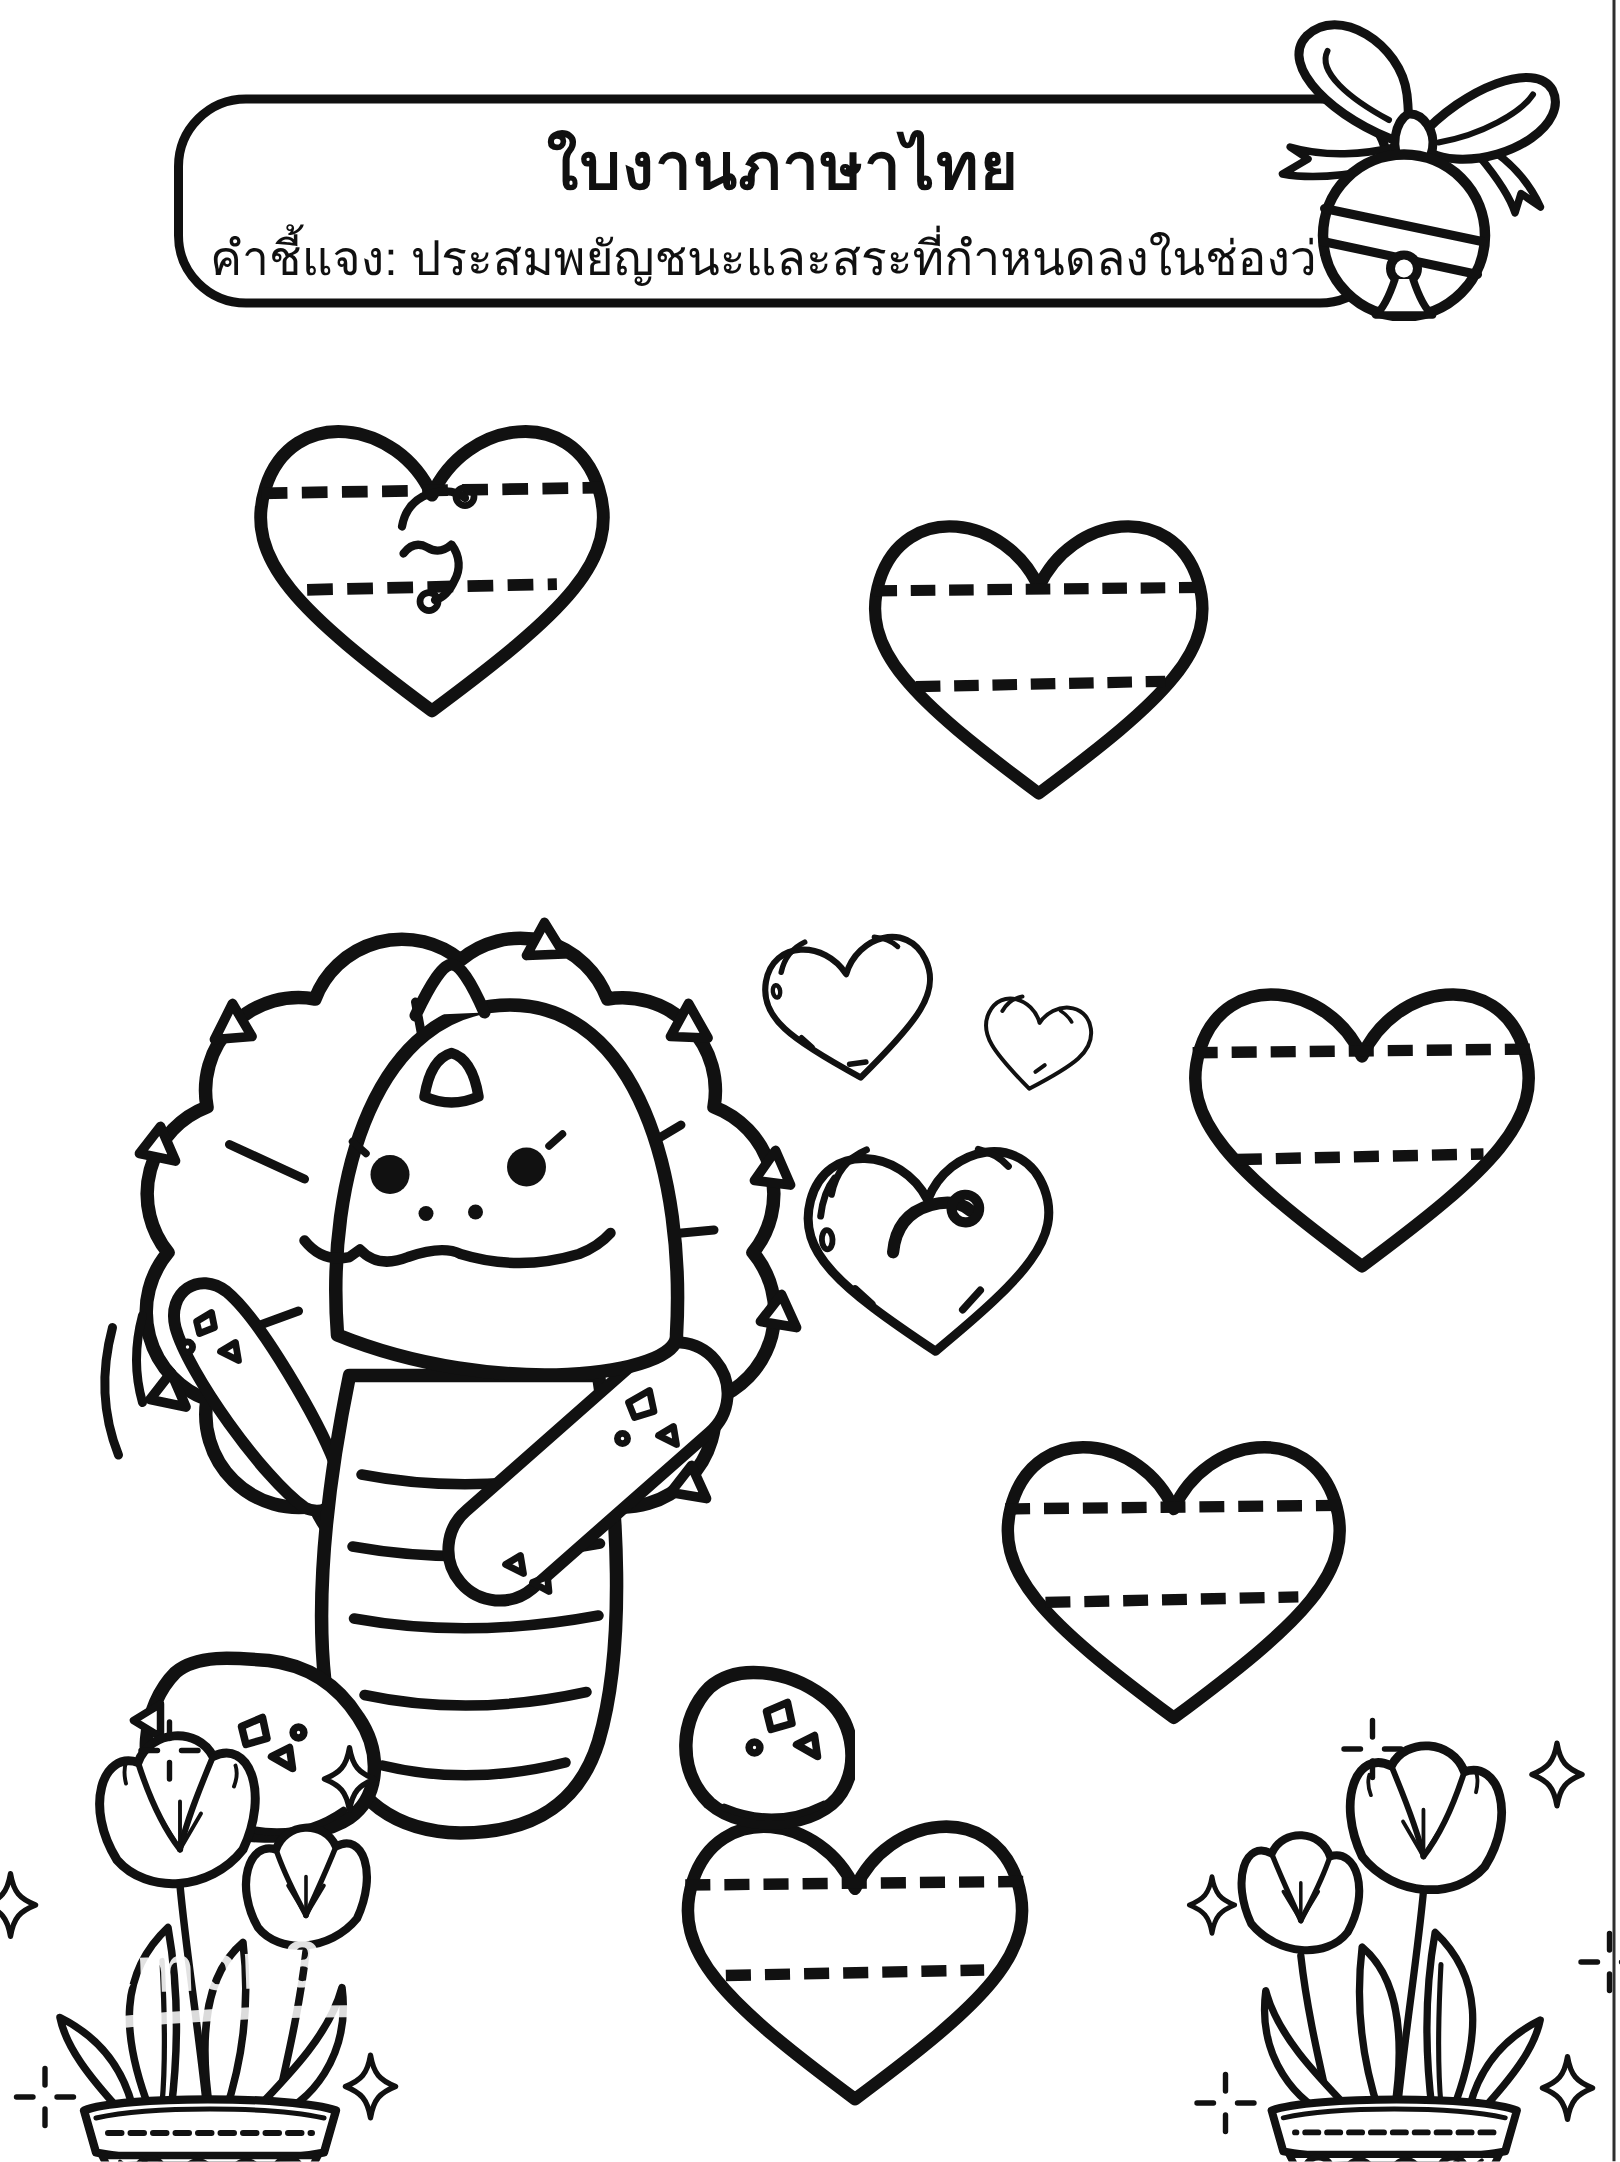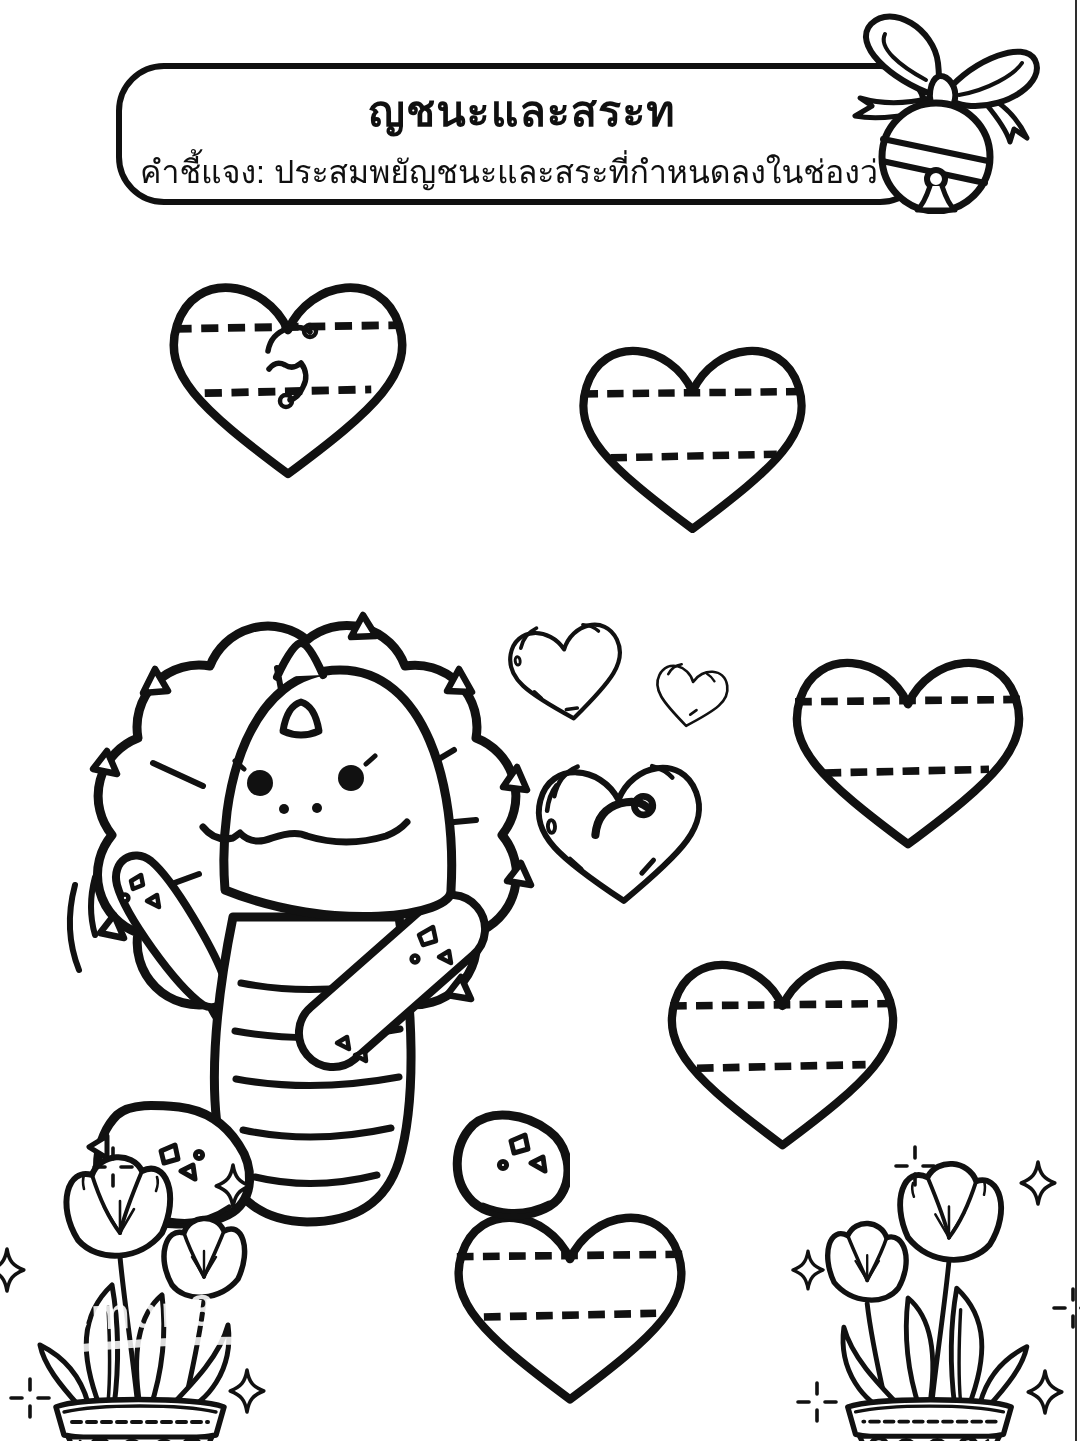--- a/index.html
+++ b/index.html
@@ -19,21 +19,21 @@
              opacity:.88;letter-spacing:2px;z-index:9;transform:rotate(-2deg);}
   .wm-swoosh{left:58px;top:1330px;z-index:9;opacity:.85;}
   
   .edge-line{left:1075px;top:0;width:2px;height:1441px;background:#2e2e2e;z-index:10;}
   .z1{z-index:1}.z2{z-index:2}.z3{z-index:3}
 </style>
 </head>
 <body>
 
 <div class="abs banner"></div>
-<div class="abs banner-title">ญชนะและสระท</div>
+<div class="abs banner-title">ใบงานภาษาไทย</div>
 <div class="abs banner-instruction">คำชี้แจง: ประสมพยัญชนะและสระที่กำหนดลงในช่องว่าง</div>
 
 <svg class="abs z3" style="left:838px;top:2px" width="206" height="212" viewBox="0 0 206 212">
   <g stroke="#111" stroke-linecap="round" stroke-linejoin="round" fill="#fff">
 
     <path d="M92,96 C72,101 46,103 22,96 L34,104 L17,114 C44,119 74,112 92,108 Z" stroke-width="5"></path>
     <path d="M148,102 C158,114 168,127 172,140 L176,127 L189,136 C182,121 171,108 158,99 Z" stroke-width="5"></path>
 
     <path d="M96,93 C52,78 14,42 33,22 C54,1 96,27 100,61 C102,80 101,88 96,93 Z" stroke-width="6"></path>
     <path d="M108,90 C138,56 186,38 197,58 C208,80 170,106 133,104 C118,103 110,98 108,90 Z" stroke-width="6"></path>

